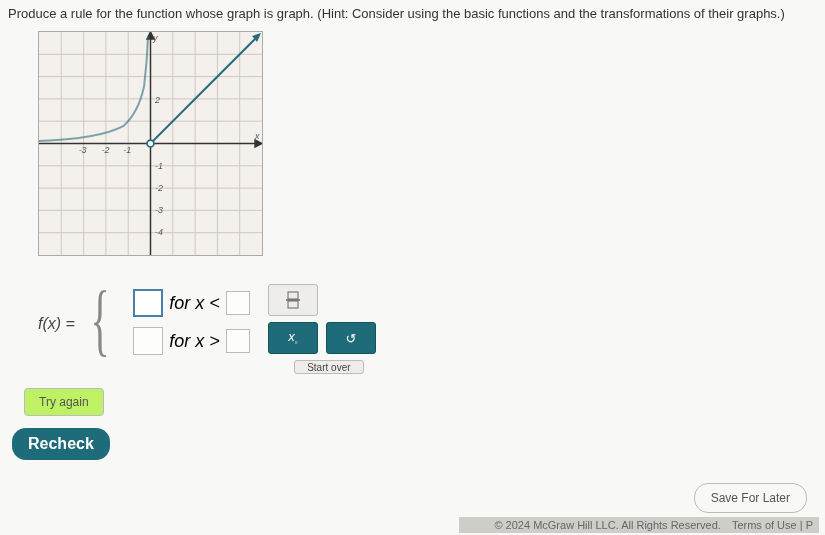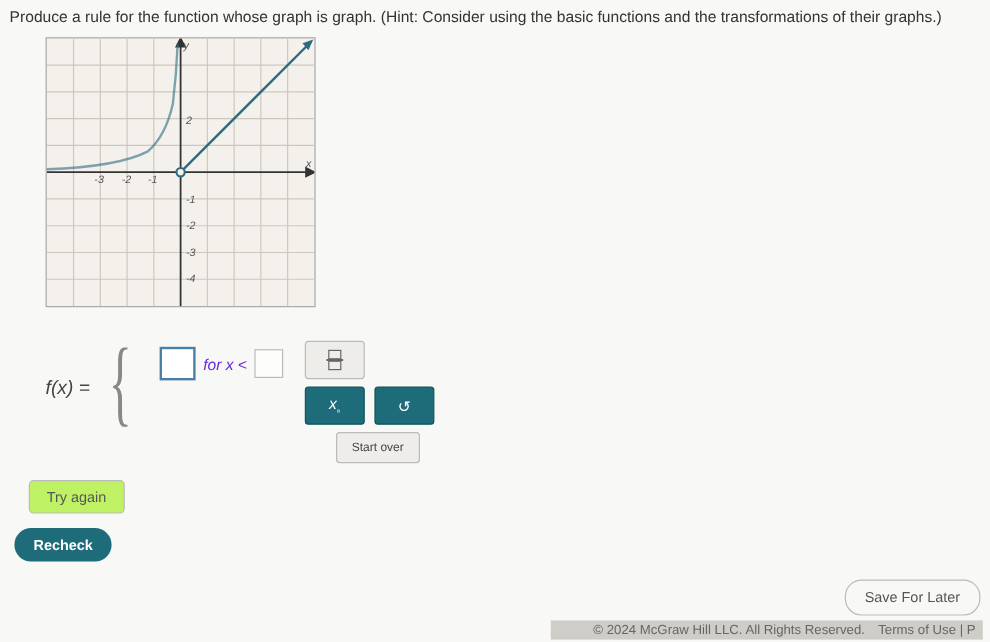--- a/index.html
+++ b/index.html
@@ -69,21 +69,21 @@
     border: 2px solid #4a7fa8;
     background: #fff;
   }
   .small-box {
     width: 24px;
     height: 24px;
     border: 1px solid #bbb;
     background: #fdfdfc;
     display: inline-block;
   }
-  .cond { font-size: 13px; color: #6d28d9; font-style: italic; }
+  .cond { font-size: 18px; color: #000000; font-style: italic; }
 
   .toolbar-stack { margin-left: 8px; }
   .toolbar {
     display: flex;
     gap: 8px;
     margin-bottom: 6px;
   }
   .tool-btn {
     width: 50px;
     height: 32px;
@@ -96,21 +96,21 @@
     font-size: 13px;
     cursor: pointer;
   }
   .tool-btn.dark {
     background: #1e6b7a;
     color: #fff;
     border-color: #155;
   }
   .start-over {
     width: 70px;
-    height: 26px;
+    height: 14px;
     border: 1px solid #bbb;
     background: #efede9;
     border-radius: 3px;
     font-size: 10px;
     display: flex;
     align-items: center;
     justify-content: center;
     margin-left: 26px;
     cursor: pointer;
   }
@@ -126,28 +126,28 @@
     cursor: pointer;
     display: inline-block;
   }
   .recheck {
     margin: 12px 0 0 12px;
     padding: 7px 16px;
     border: none;
     border-radius: 14px;
     background: #1e6b7a;
     color: #fff;
-    font-size: 12px;
+    font-size: 16px;
     font-weight: bold;
     cursor: pointer;
     display: inline-block;
   }
   .save-later {
     position: absolute;
-    right: 8px;
+    right: 18px;
     bottom: 22px;
     padding: 7px 16px;
     border: 1px solid #bbb;
     border-radius: 14px;
     background: #f8f8f6;
     font-size: 12px;
     color: #555;
     cursor: pointer;
   }
   .footer {
@@ -229,20 +229,29 @@
   <div class="piece-rows">
     <div class="piece-row">
       <span class="input-box active"></span>
       <span class="cond">
         <span>for</span>
         <span>x</span>
         <span>&lt;</span>
       </span>
       <span class="small-box"></span>
     </div>
+    <div class="piece-row">
+      <span class="input-box"></span>
+      <span class="cond">
+        <span>for</span>
+        <span>x</span>
+        <span>&gt;</span>
+      </span>
+      <span class="small-box"></span>
+    </div>
   </div>
 
   <div class="toolbar-stack">
     <div class="toolbar">
       <div class="tool-btn">
         <svg width="16" height="20">
           <rect x="3" y="2" width="10" height="7" fill="none" stroke="#666"></rect>
           <line x1="1" y1="10" x2="15" y2="10" stroke="#666" stroke-width="1.5"></line>
           <rect x="3" y="11" width="10" height="7" fill="none" stroke="#666"></rect>
         </svg>

